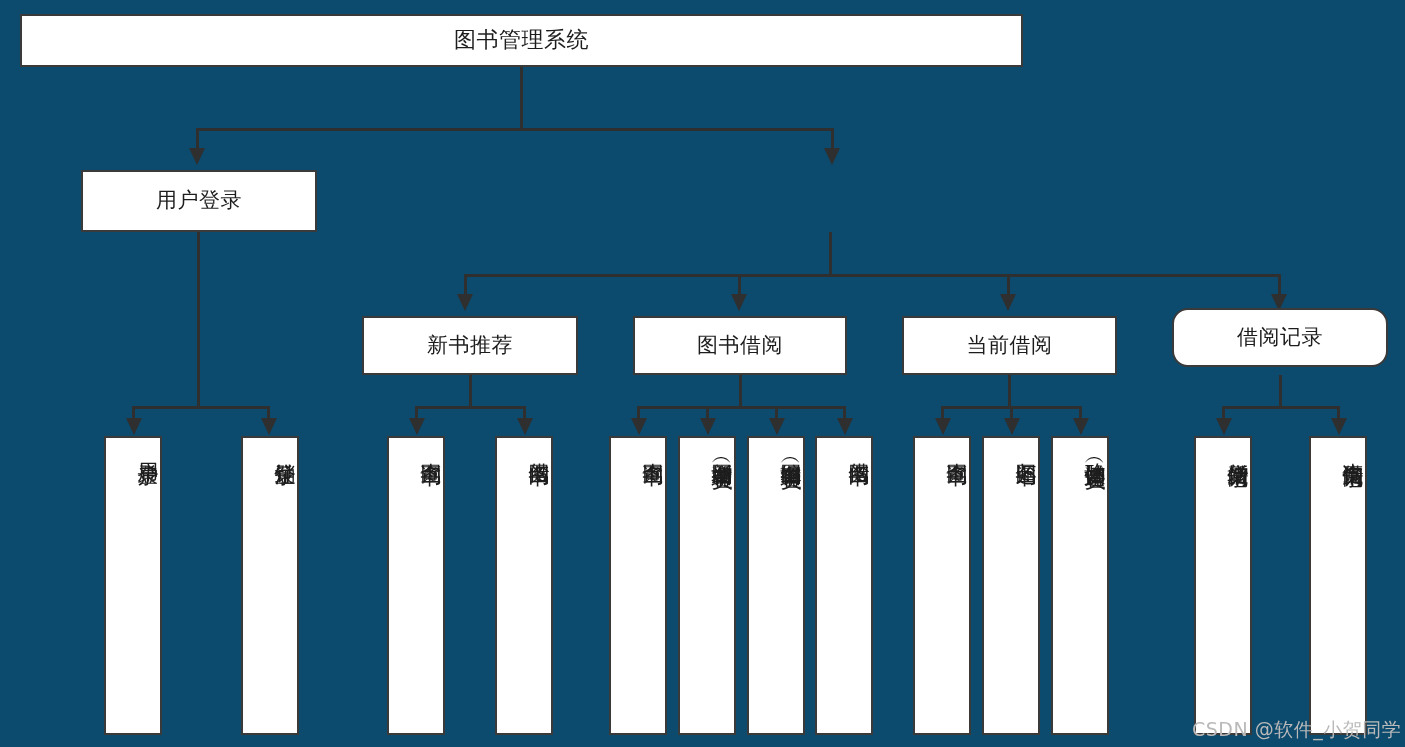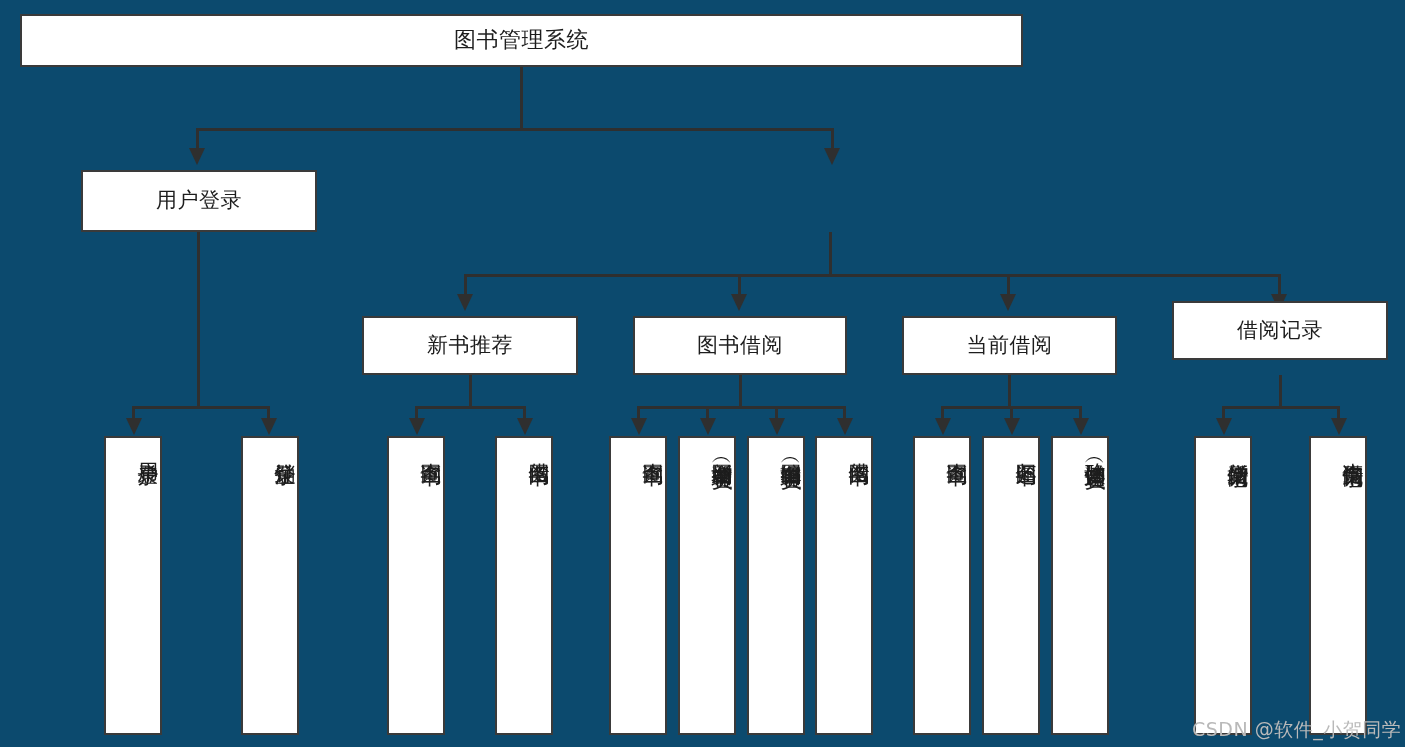--- a/index.html
+++ b/index.html
@@ -117,21 +117,21 @@
 
   <div class="node h" style="left:633px;top:316px;width:214px;height:59px;">
     <span>图书借阅</span>
   </div>
   <div class="node h" style="left:362px;top:316px;width:216px;height:59px;">
     <span>新书推荐</span>
   </div>
   <div class="node h" style="left:902px;top:316px;width:215px;height:59px;justify-content:center;">
     <span>当前借阅</span>
   </div>
-  <div class="node h" style="left:1172px;top:301px;width:216px;height:59px;">
+  <div class="node h" style="left:1172px;top:308px;width:216px;height:59px;border-radius:16px;">
     <span>借阅记录</span>
   </div>
 
   <div class="ln vln" style="left:469px;top:375px;height:33px;"></div>
   <div class="ln hln" style="left:415px;top:406px;width:110px;"></div>
   <div class="ln vln" style="left:415px;top:406px;height:14px;"></div>
   <div class="arrow" style="left:409px;top:418px;"></div>
   <div class="ln vln" style="left:523px;top:406px;height:14px;"></div>
   <div class="arrow" style="left:517px;top:418px;"></div>
 

